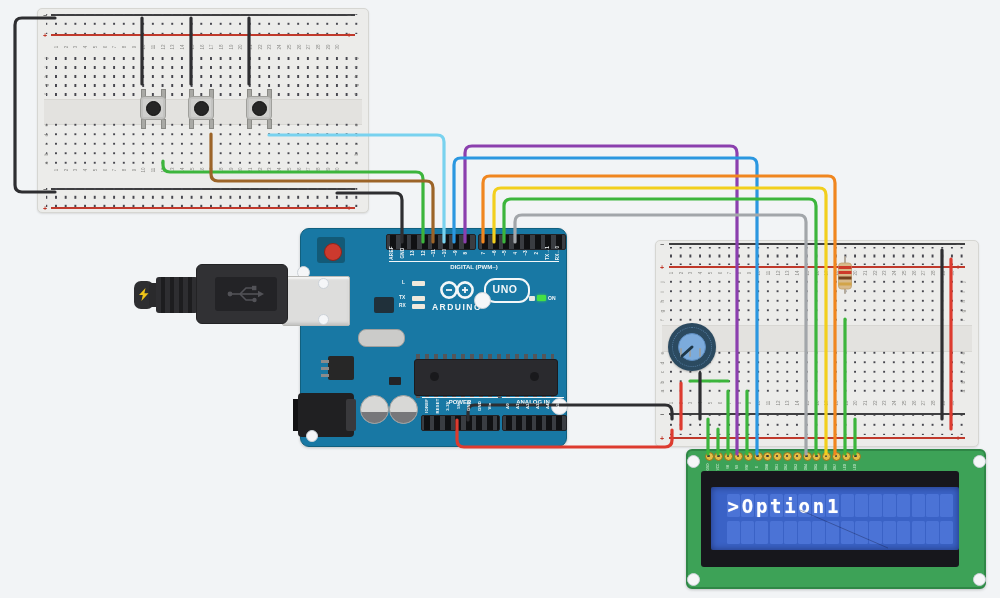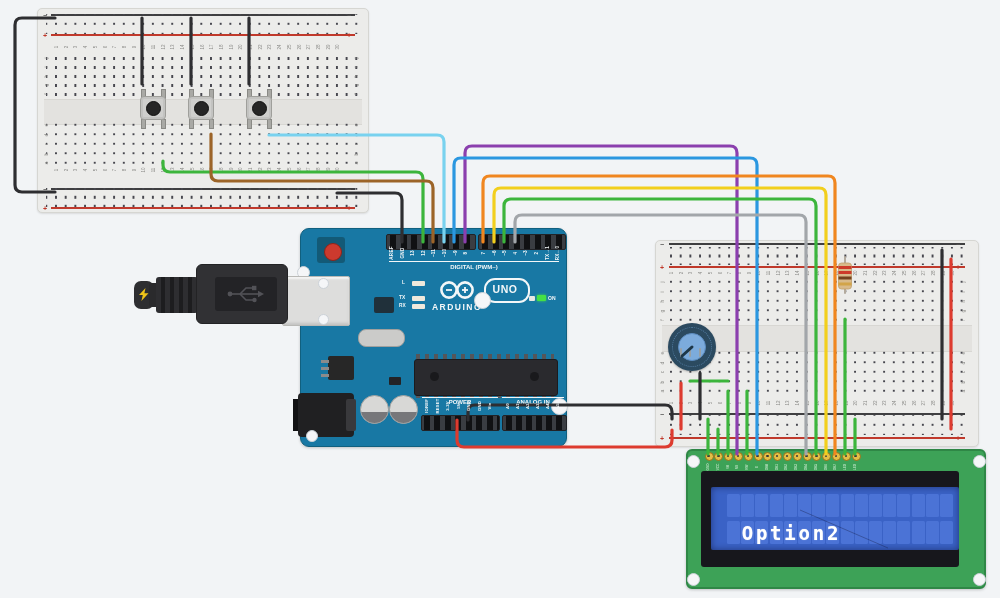--- a/index.html
+++ b/index.html
@@ -173,21 +173,21 @@
       <div class="cell abs" style="position:absolute;left:826.4px;top:521px;width:13px;height:23px;"></div>
       <div class="cell abs" style="position:absolute;left:840.6px;top:521px;width:13px;height:23px;"></div>
       <div class="cell abs" style="position:absolute;left:854.8px;top:521px;width:13px;height:23px;"></div>
       <div class="cell abs" style="position:absolute;left:869px;top:521px;width:13px;height:23px;"></div>
       <div class="cell abs" style="position:absolute;left:883.2px;top:521px;width:13px;height:23px;"></div>
       <div class="cell abs" style="position:absolute;left:897.4px;top:521px;width:13px;height:23px;"></div>
       <div class="cell abs" style="position:absolute;left:911.6px;top:521px;width:13px;height:23px;"></div>
       <div class="cell abs" style="position:absolute;left:925.8px;top:521px;width:13px;height:23px;"></div>
       <div class="cell abs" style="position:absolute;left:940px;top:521px;width:13px;height:23px;"></div>
     </div>
-  <div class="abs lcdline" style="left:727.5px;top:520.5px;height:24px;"> Option2</div>
+  <div class="abs lcdline" style="left:727.5px;top:493.5px;height:24px;">&gt;Option1</div>
 
   <div id="boards">
       <div class="bb" style="position:absolute;left:37px;top:8px;width:330px;height:203px;">
         <div class="gap" style="position:absolute;left:6px;top:90px;width:318px;height:24px;"></div>
         <div class="line-b" style="position:absolute;left:13px;top:5px;width:304px;"></div>
         <div class="line-r" style="position:absolute;left:13px;top:25px;width:304px;"></div>
         <div class="line-b" style="position:absolute;left:13px;top:179px;width:304px;"></div>
         <div class="line-r" style="position:absolute;left:13px;top:198px;width:304px;"></div>
         <div class="holes" style="position:absolute;left:8px;top:5.2px;width:314px;height:19.6px;background-size:9.7px 10px;background-position:5.15px 4.800000000000001px;"></div>
         <div class="holes" style="position:absolute;left:8px;top:179.2px;width:314px;height:18.6px;background-size:9.7px 9px;background-position:5.15px 4.800000000000001px;"></div>

